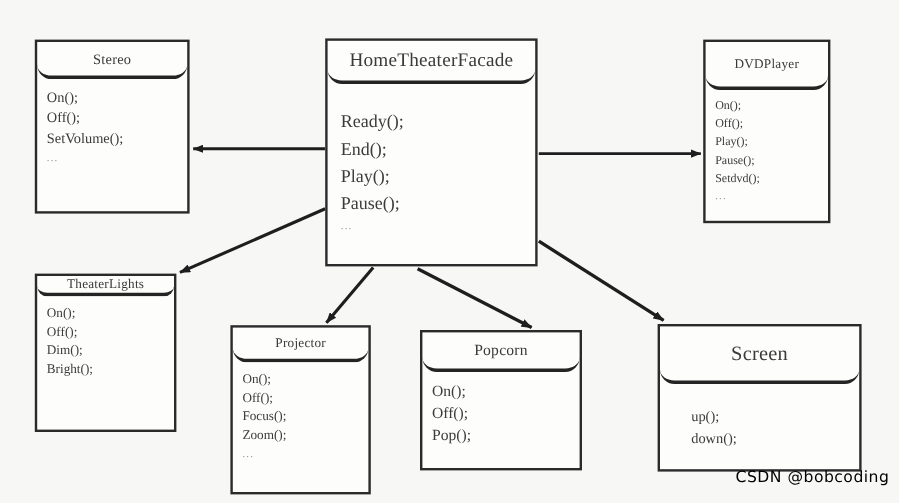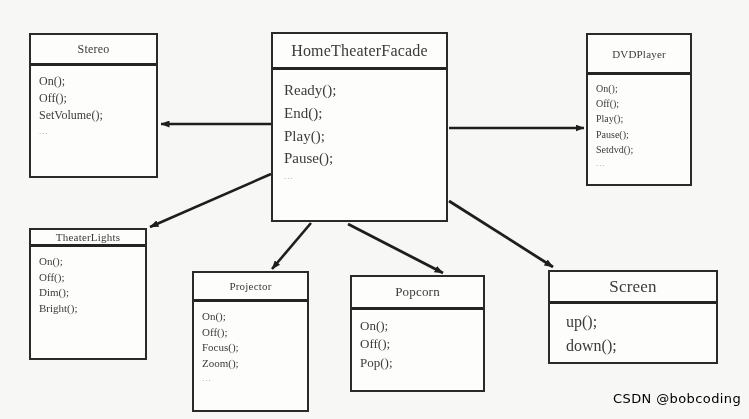--- a/index.html
+++ b/index.html
@@ -39,20 +39,21 @@
   }
   .uml-name {
     text-align: left;
     color: #3a3a3a;
     border-bottom: 3px solid #242424;
     box-sizing: border-box;
     display: flex;
     align-items: center;
     justify-content: center;
     letter-spacing: 0.2px;
+    border-radius: 12px;
   }
   .uml-ops {
     flex: 1;
     box-sizing: border-box;
     padding: 7px 0 4px 8px;
     color: #3b3b3b;
   }
   .uml-op {
     line-height: 1.42;
     white-space: nowrap;
@@ -64,43 +65,43 @@
     line-height: 1.6;
   }
 
   
   #box-stereo        { left: 29px;  top: 33px;  width: 129px; height: 145px; }
   #box-stereo   .uml-name { height: 31px; font-size: 12px; }
   #box-stereo   .uml-ops  { font-size: 12px; }
 
   #box-facade        { left: 271px; top: 32px;  width: 177px; height: 190px; }
   #box-facade   .uml-name { height: 36px; font-size: 16px; }
-  #box-facade   .uml-ops  { font-size: 15px; padding-left: 11px; padding-top: 9px; }
+  #box-facade   .uml-ops  { font-size: 15px; padding-left: 11px; padding-top: 21px; }
   #box-facade   .uml-op   { line-height: 1.52; }
 
   #box-dvdplayer     { left: 586px; top: 33px;  width: 106px; height: 153px; }
   #box-dvdplayer .uml-name { height: 40px; font-size: 11px; }
   #box-dvdplayer .uml-ops  { font-size: 10px; padding-top: 6px; }
   #box-dvdplayer .uml-op   { line-height: 1.52; }
 
   #box-theaterlights { left: 29px;  top: 228px; width: 118px; height: 132px; }
   #box-theaterlights .uml-name { height: 17px; font-size: 11px; }
   #box-theaterlights .uml-ops  { font-size: 11px; }
 
   #box-projector     { left: 192px; top: 271px; width: 117px; height: 141px; }
   #box-projector .uml-name { height: 29px; font-size: 11px; }
   #box-projector .uml-ops  { font-size: 11px; }
 
   #box-popcorn       { left: 350px; top: 275px; width: 135px; height: 117px; }
   #box-popcorn  .uml-name { height: 33px; font-size: 13px; }
   #box-popcorn  .uml-ops  { font-size: 13px; }
 
-  #box-screen        { left: 548px; top: 270px; width: 170px; height: 94px; }
+  #box-screen        { left: 548px; top: 270px; width: 170px; height: 123px; gap: 12px; }
   #box-screen   .uml-name { height: 48px; font-size: 17px; }
-  #box-screen   .uml-ops  { font-size: 16px; padding-left: 16px; padding-top: 6px; }
+  #box-screen   .uml-ops  { font-size: 12px; padding-left: 26px; padding-top: 6px; }
   #box-screen   .uml-op   { line-height: 1.5; }
 
   #watermark {
     position: absolute;
     left: 613px;
     top: 391px;
     font-family: "DejaVu Sans", "Liberation Sans", sans-serif;
     font-size: 13px;
     color: #000000;
     letter-spacing: 0.4px;

